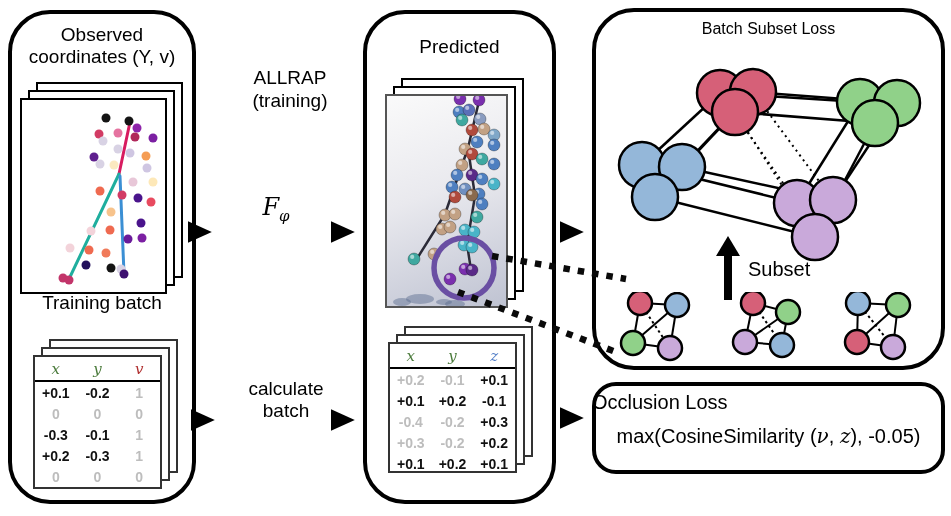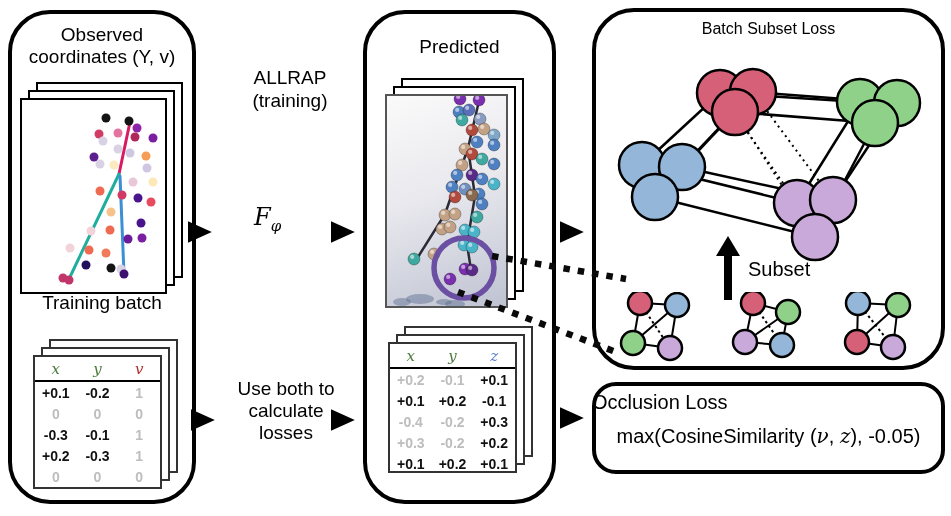--- a/index.html
+++ b/index.html
@@ -48,21 +48,21 @@
   .trow  { display: flex; height: 21px; align-items: center; }
   .cell  { flex: 1; text-align: center; }
   .hcell { font-family: "DejaVu Serif", serif; font-style: italic; font-size: 15px; }
   .vcell { font-weight: bold; font-size: 14px; }
 
   
   .bar { position: absolute; top: 143px; width: 36px; height: 160px; border-radius: 18px; }
   #bar1 { left: 218px; } #bar2 { left: 258px; } #bar3 { left: 298px; }
   #model-label { position: absolute; left: 210px; top: 66px; width: 160px; text-align: center;
     font-size: 19px; line-height: 23px; }
-  #model-symbol { position: absolute; left: 254px; top: 203px; width: 44px; text-align: left;
+  #model-symbol { position: absolute; left: 254px; top: 193px; width: 44px; text-align: center;
     font-family: "DejaVu Serif", serif; font-style: italic; font-size: 24px; }
   #model-symbol sub { font-size: 15px; }
 
   #use-both { position: absolute; left: 206px; top: 378px; width: 160px; text-align: center;
     font-size: 19px; line-height: 22px; }
 
   #align-label { position: absolute; left: 748px; top: 258px; font-size: 20px; z-index: 6; }
 
   #occ-formula { position: absolute; left: 592px; top: 424px; width: 353px; text-align: center;
     font-size: 20px; z-index: 5; white-space: nowrap; }
@@ -170,23 +170,22 @@
 
   <div id="model-label">
     <div>ALLRAP</div>
     <div>(training)</div>
   </div>
   <div class="bar" id="bar1"></div>
   <div class="bar" id="bar2"></div>
   <div class="bar" id="bar3"></div>
   <div id="model-symbol"><span>F</span><sub>φ</sub></div>
   <div id="use-both">
-    <div>Use both to</div>
     <div>calculate</div>
-    <div>losses</div>
+    <div>batch</div>
   </div>
 
   <div class="panel" id="mid-panel">
     <div class="panel-title" id="mid-title">
       <div>Predicted</div>
     </div>
   </div>
   <div class="page" id="pose-page3"></div>
   <div class="page" id="pose-page2"></div>
   <div class="page" id="pose-page1">

